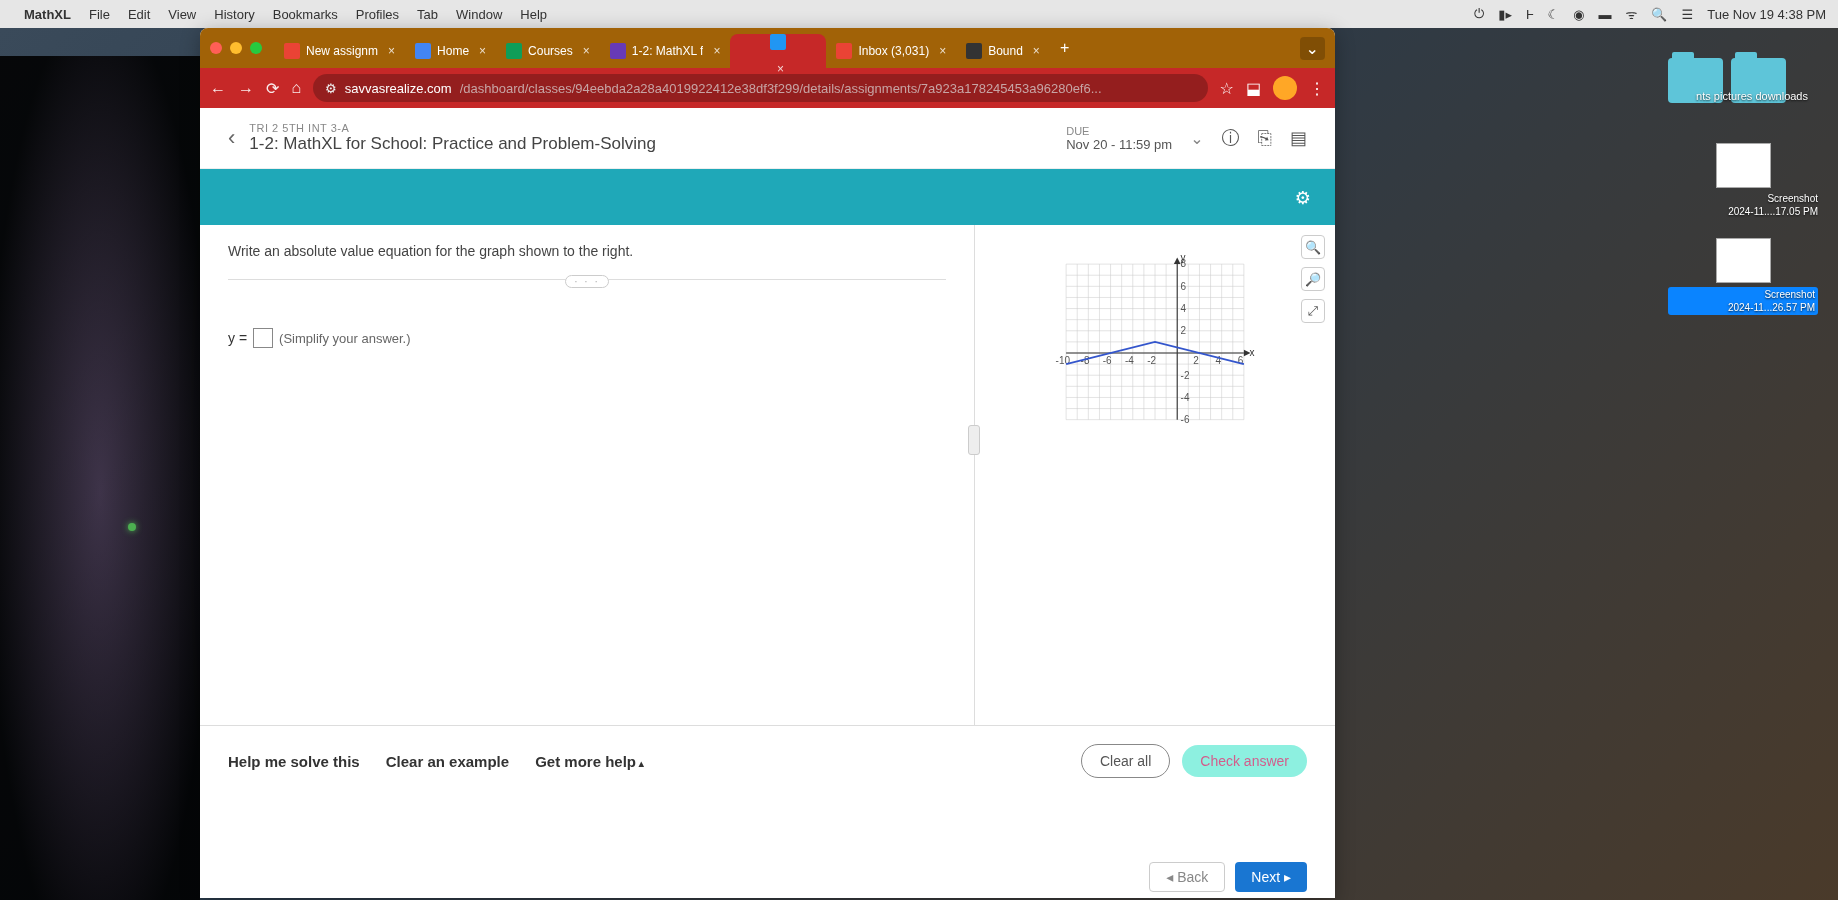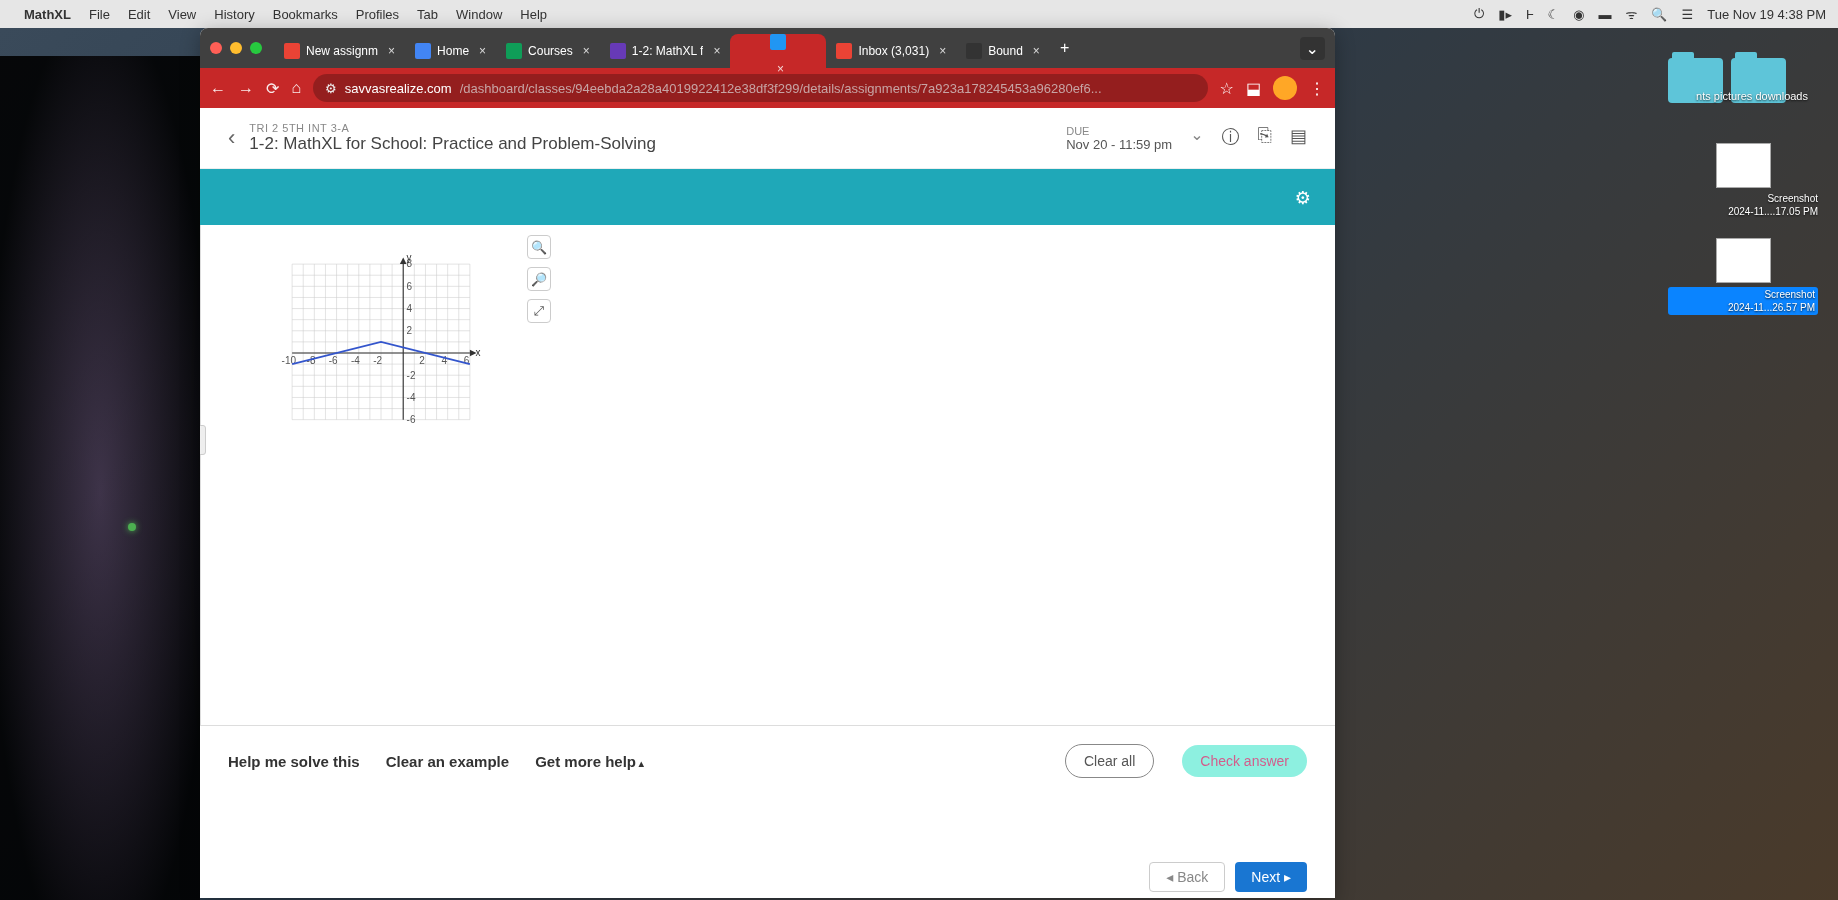--- a/index.html
+++ b/index.html
@@ -25,21 +25,21 @@
 .desktop-file { text-align: right; margin-bottom: 20px; }
 .file-thumb { width: 55px; height: 45px; background: #fff; border: 1px solid #aaa; margin: 0 auto 4px; }
 .file-label { font-size: 10px; color: #fff; text-shadow: 0 1px 2px rgba(0,0,0,0.8); line-height: 1.3; }
 .file-label.sel { background: #0a84ff; border-radius: 3px; padding: 1px 3px; }
 .partial-label { position: absolute; top: 62px; right: 30px; font-size: 11px; color: #fff; text-shadow: 0 1px 2px rgba(0,0,0,0.8); text-align: right; }
 
 
 .browser { position: absolute; top: 0; left: 200px; width: 1135px; height: 870px; background: #fff; border-radius: 8px 8px 0 0; overflow: hidden; box-shadow: 0 4px 20px rgba(0,0,0,0.3); }
 
 
-.tabbar { height: 40px; background: #404040; display: flex; align-items: center; padding-left: 10px; }
+.tabbar { height: 40px; background: #a16207; display: flex; align-items: center; padding-left: 10px; }
 .traffic { display: flex; gap: 8px; margin-right: 12px; }
 .tl { width: 12px; height: 12px; border-radius: 50%; }
 .tl.r { background: #ff5f56; } .tl.y { background: #ffbd2e; } .tl.g { background: #27c93f; }
 .tab { height: 34px; display: flex; align-items: center; padding: 0 10px; color: #fff; font-size: 12px; gap: 6px; max-width: 140px; border-radius: 8px 8px 0 0; margin-top: 6px; }
 .tab.active { background: #c62828; flex-direction: column; }
 .tab .favicon { width: 16px; height: 16px; border-radius: 2px; flex-shrink: 0; }
 .tab .ttext { white-space: nowrap; overflow: hidden; text-overflow: ellipsis; }
 .tab .tx { margin-left: 4px; opacity: 0.8; cursor: pointer; }
 .newtab { color: #fff; padding: 0 10px; font-size: 16px; cursor: pointer; }
 .tabdrop { color: #fff; margin-left: auto; margin-right: 10px; padding: 2px 6px; background: rgba(0,0,0,0.2); border-radius: 4px; cursor: pointer; }
@@ -55,21 +55,21 @@
 .avatar { width: 24px; height: 24px; border-radius: 50%; background: #ffa726; }
 
 
 .page { background: #fff; height: calc(100% - 80px); overflow: hidden; }
 
 
 .page-header { display: flex; align-items: center; padding: 14px 28px; border-bottom: 1px solid #eee; }
 .back-chev { font-size: 22px; color: #666; margin-right: 14px; cursor: pointer; }
 .hdr-text .crumb { font-size: 11px; color: #888; letter-spacing: 0.5px; }
 .hdr-text .title { font-size: 17px; color: #444; }
-.hdr-right { margin-left: auto; display: flex; gap: 18px; }
+.hdr-right { margin-left: auto; display: flex; align-items: center; gap: 18px; }
 .due-block { text-align: left; font-size: 13px; }
 .due-block .lbl { color: #888; font-size: 11px; }
 .due-block .val { color: #555; }
 .hdr-icon { font-size: 18px; color: #555; cursor: pointer; }
 
 
 .tealbar { height: 56px; background: #1fa8b8; position: relative; }
 .tealbar .gear { position: absolute; right: 24px; top: 18px; color: #fff; font-size: 18px; cursor: pointer; }
 
 
@@ -89,21 +89,21 @@
 .graph-tools span { width: 24px; height: 24px; border: 1px solid #ccc; border-radius: 4px; display: flex; align-items: center; justify-content: center; font-size: 13px; cursor: pointer; color: #555; }
 
 
 .graph { width: 200px; height: 200px; margin: 10px auto; position: relative; }
 .graph svg { width: 100%; height: 100%; }
 
 
 .page-footer { border-top: 1px solid #ddd; padding: 18px 28px; display: flex; align-items: center; gap: 26px; }
 .foot-link { font-size: 15px; font-weight: 600; color: #333; cursor: pointer; }
 .foot-link.drop::after { content: " ▴"; font-size: 10px; }
-.foot-right { margin-left: auto; display: flex; gap: 28px; align-items: center; }
+.foot-right { margin-left: auto; display: flex; gap: 12px; align-items: center; }
 .btn { padding: 8px 18px; border-radius: 18px; font-size: 14px; cursor: pointer; border: none; }
 .btn.clear { background: #fff; border: 1px solid #888; color: #555; }
 .btn.check { background: #5eead4; color: #c2185b; opacity: 0.7; text-align: right; }
 .btn.next { background: #1976d2; color: #fff; padding: 6px 16px; border-radius: 4px; }
 .btn.back { background: #fff; border: 1px solid #ccc; color: #888; padding: 6px 16px; border-radius: 4px; }
 .nav-row { position: absolute; bottom: 6px; right: 28px; display: flex; gap: 10px; }
 
 
 .vignette-left { position: absolute; left: 0; top: 28px; width: 200px; height: 100%; background: radial-gradient(ellipse at 50% 50%, rgba(80,30,60,0.4) 0%, rgba(0,0,0,0.9) 80%); }
 .green-dot { position: absolute; left: 128px; top: 495px; width: 8px; height: 8px; background: #4caf50; border-radius: 50%; box-shadow: 0 0 6px #4caf50; }
@@ -241,20 +241,29 @@
           <span class="hdr-icon">⎘</span>
           <span class="hdr-icon">▤</span>
         </div>
       </div>
 
       <div class="tealbar">
         <span class="gear">⚙</span>
       </div>
 
       <div class="problem">
+        <div class="prob-left">
+          <div class="instruction">Write an absolute value equation for the graph shown to the right.</div>
+          <div class="divider-dots"><span>· · ·</span></div>
+          <div class="answer-row">
+            <span>y =</span>
+            <span class="answer-box"></span>
+            <span class="hint">(Simplify your answer.)</span>
+          </div>
+        </div>
         <div class="splitter">
           <div class="grip"></div>
         </div>
         <div class="prob-right">
           <div class="graph-tools">
             <span>🔍</span>
             <span>🔎</span>
             <span>⤢</span>
           </div>
           <div class="graph">

